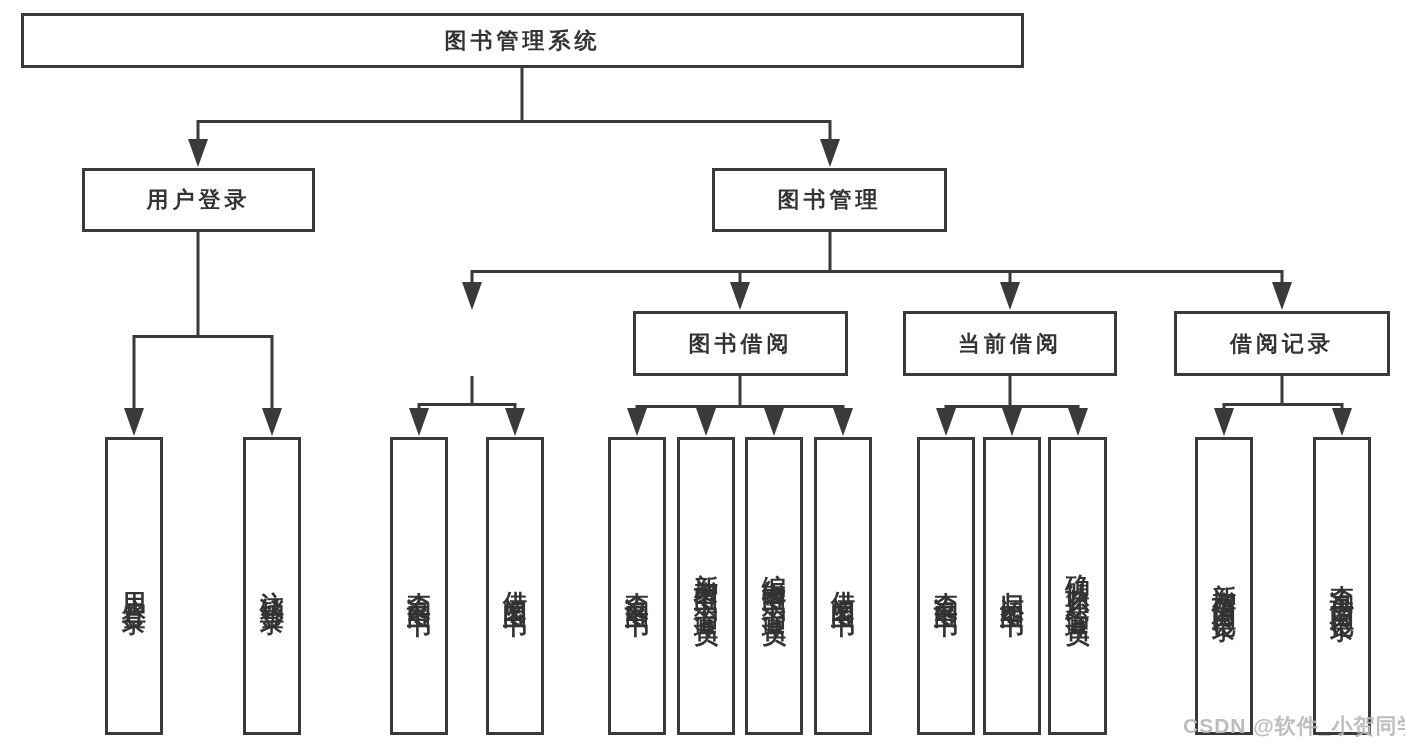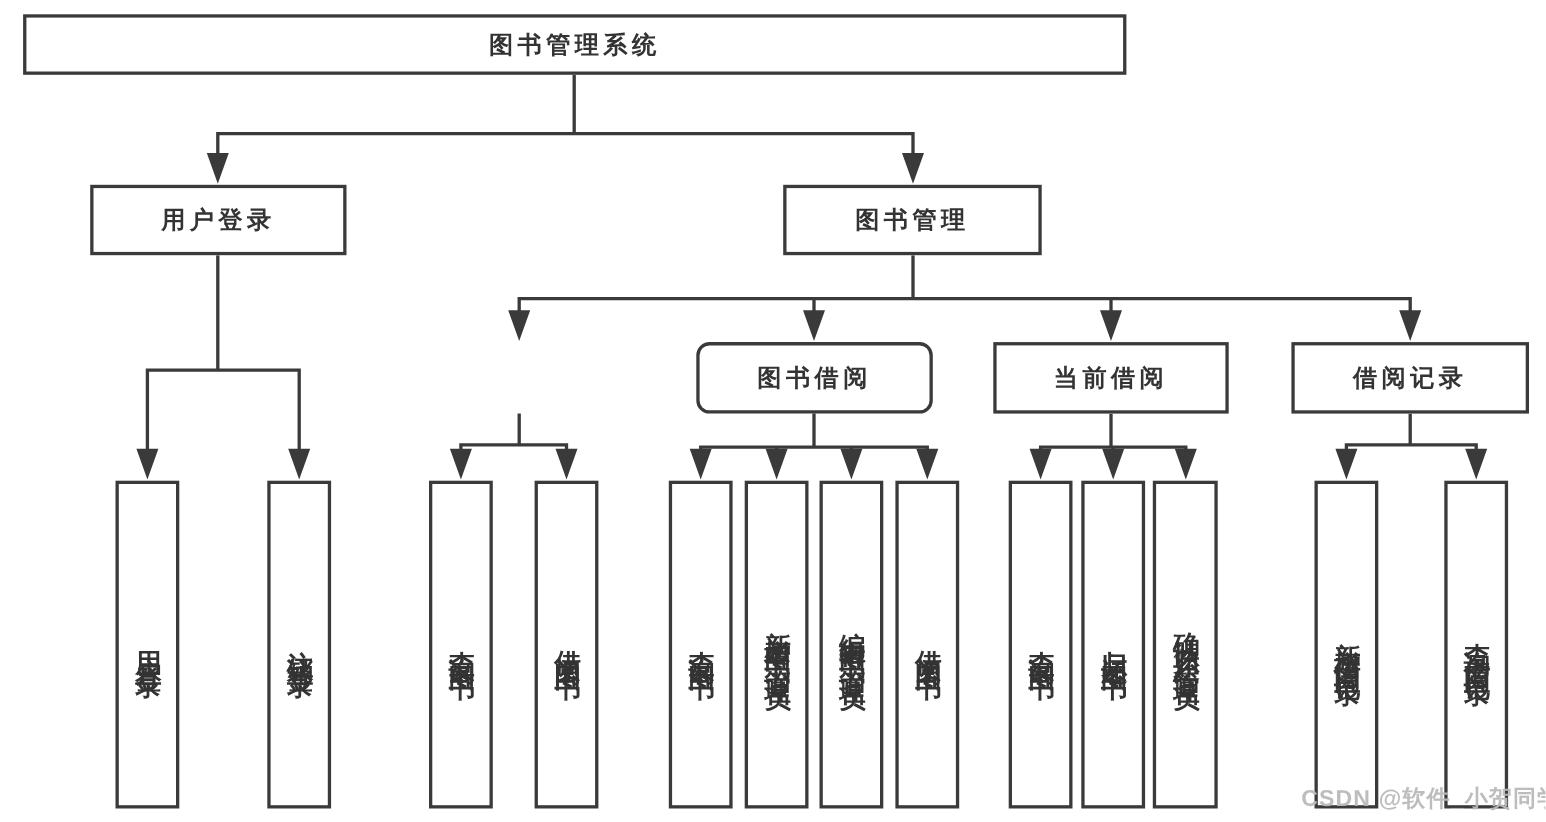--- a/index.html
+++ b/index.html
@@ -42,21 +42,21 @@
     letter-spacing: 4px;
     white-space: nowrap;
   }
   
   .root-box   { left: 21px;   top: 13px;  width: 1003px; height: 55px; }
   
   .n-user-login { left: 82px;  top: 168px; width: 233px; height: 64px; }
   .n-book-mgmt  { left: 712px; top: 168px; width: 235px; height: 64px; }
   
   .n-newbook  { left: 362px;  top: 311px; width: 220px; height: 65px; }
-  .n-borrow   { left: 633px;  top: 311px; width: 215px; height: 65px; border-radius: 12px; }
+  .n-borrow   { left: 633px;  top: 311px; width: 215px; height: 65px; }
   .n-current  { left: 903px;  top: 311px; width: 214px; height: 65px; }
   .n-records  { left: 1174px; top: 311px; width: 216px; height: 65px; }
   
   .leaf { top: 437px; width: 58px; height: 298px; }
   .leaf .lbl {
     writing-mode: vertical-rl;
     font-size: 24px;
     letter-spacing: 7px;
     line-height: 1;
     color: #333333;

